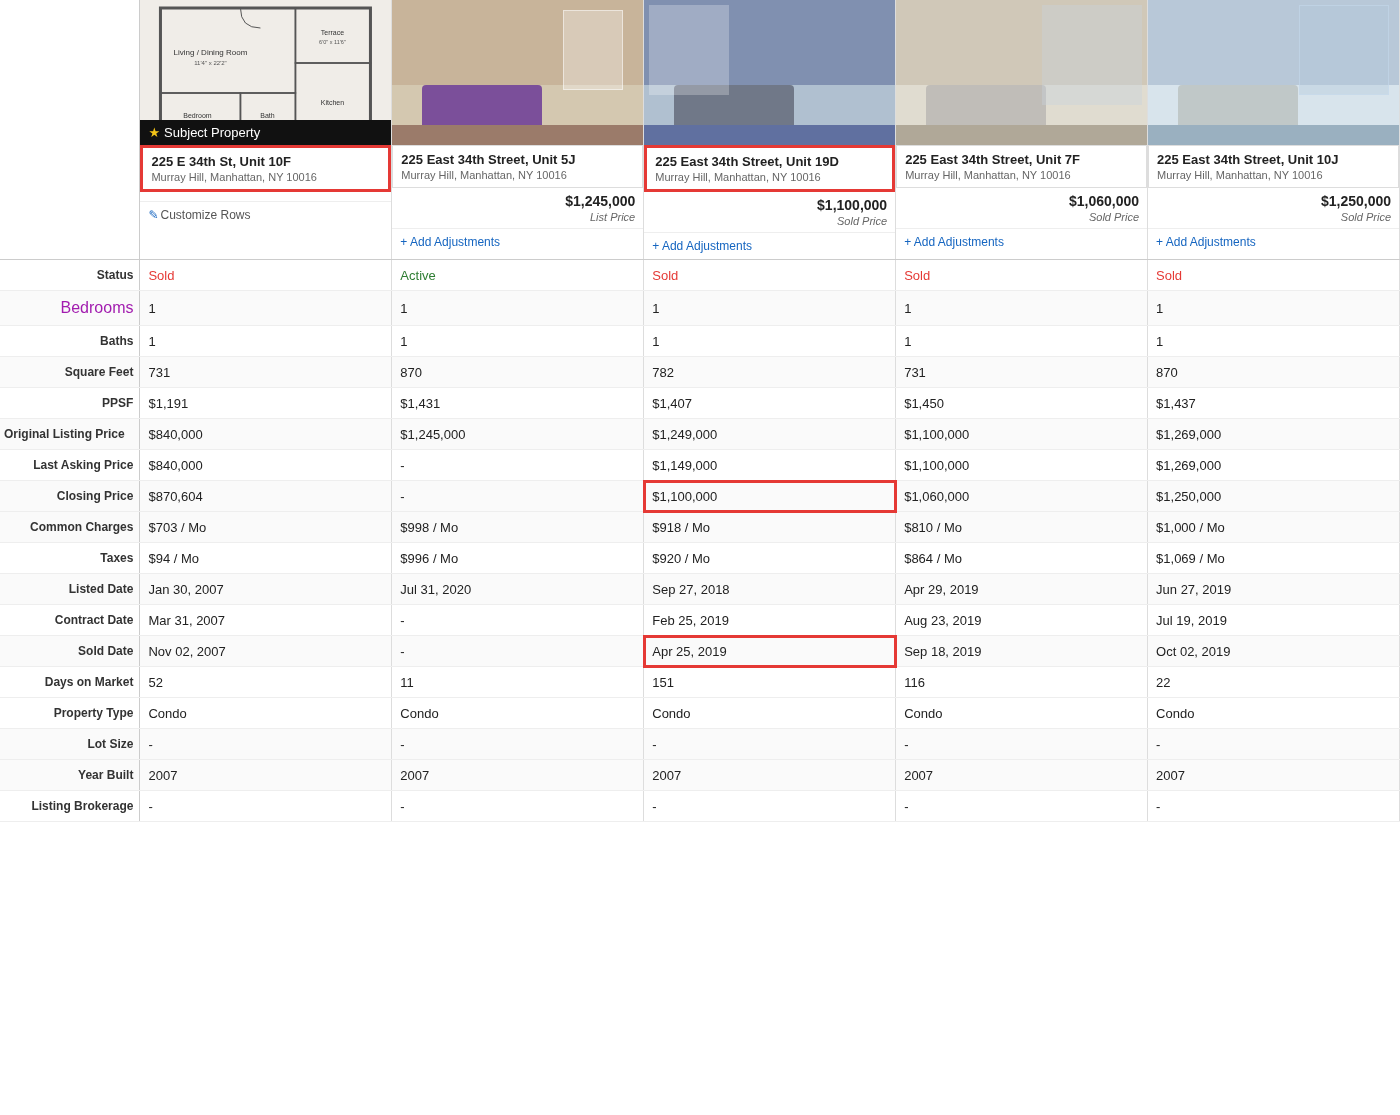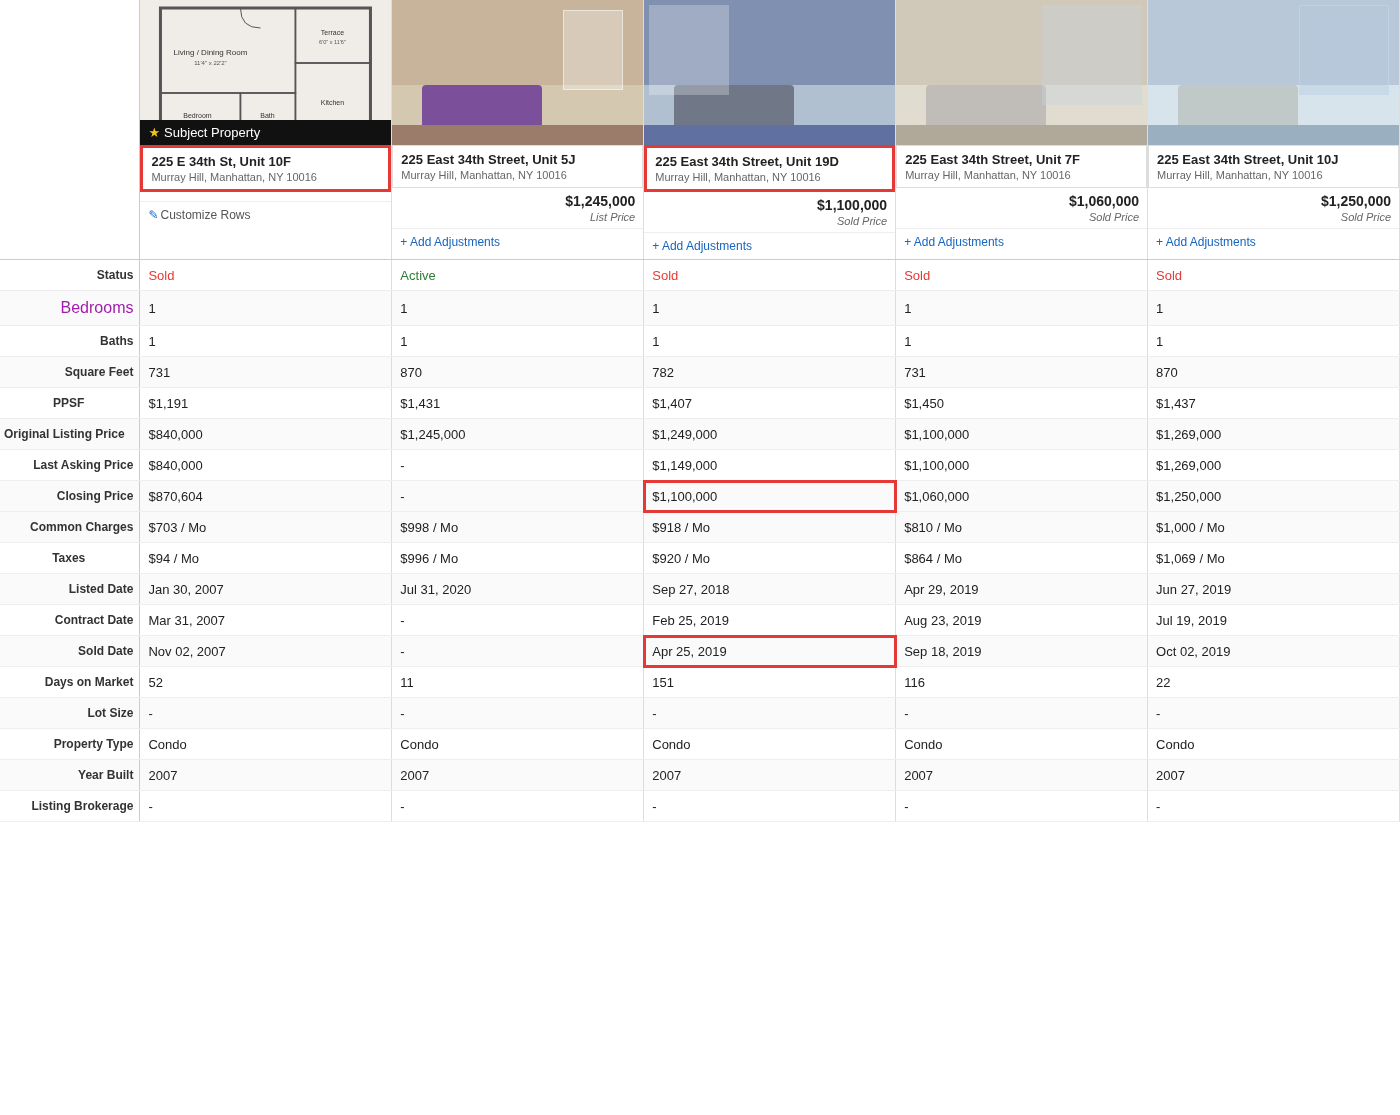--- a/index.html
+++ b/index.html
@@ -194,21 +194,21 @@
       </tr>
       <tr>
         <td style="padding: 8px 6px 8px 4px; text-align: right; font-weight: 600; font-size: 12px; color: rgb(51, 51, 51); vertical-align: middle; background: rgb(250, 250, 250); border-right: 1px solid rgb(204, 204, 204); border-bottom: 1px solid rgb(238, 238, 238);">Square Feet</td>
         <td style="padding: 7px 8px; font-size: 13px; vertical-align: middle; background: rgb(250, 250, 250); border-right: 1px solid rgb(221, 221, 221); border-bottom: 1px solid rgb(238, 238, 238);"><span style="">731</span></td>
         <td style="padding: 7px 8px; font-size: 13px; vertical-align: middle; background: rgb(250, 250, 250); border-right: 1px solid rgb(221, 221, 221); border-bottom: 1px solid rgb(238, 238, 238);"><span style="">870</span></td>
         <td style="padding: 7px 8px; font-size: 13px; vertical-align: middle; background: rgb(250, 250, 250); border-right: 1px solid rgb(221, 221, 221); border-bottom: 1px solid rgb(238, 238, 238);"><span style="">782</span></td>
         <td style="padding: 7px 8px; font-size: 13px; vertical-align: middle; background: rgb(250, 250, 250); border-right: 1px solid rgb(221, 221, 221); border-bottom: 1px solid rgb(238, 238, 238);"><span style="">731</span></td>
         <td style="padding: 7px 8px; font-size: 13px; vertical-align: middle; background: rgb(250, 250, 250); border-right: 1px solid rgb(221, 221, 221); border-bottom: 1px solid rgb(238, 238, 238);"><span style="">870</span></td>
       </tr>
       <tr>
-        <td style="padding: 8px 6px 8px 4px; text-align: center; font-weight: 600; font-size: 12px; color: rgb(51, 51, 51); vertical-align: middle; background: rgb(255, 255, 255); border-right: 1px solid rgb(204, 204, 204); border-bottom: 1px solid rgb(238, 238, 238);">PPSF</td>
+        <td style="padding: 8px 6px 8px 4px; text-align: right; font-weight: 600; font-size: 12px; color: rgb(51, 51, 51); vertical-align: middle; background: rgb(255, 255, 255); border-right: 1px solid rgb(204, 204, 204); border-bottom: 1px solid rgb(238, 238, 238);">PPSF</td>
         <td style="padding: 7px 8px; font-size: 13px; vertical-align: middle; background: rgb(255, 255, 255); border-right: 1px solid rgb(221, 221, 221); border-bottom: 1px solid rgb(238, 238, 238);"><span style="">$1,191</span></td>
         <td style="padding: 7px 8px; font-size: 13px; vertical-align: middle; background: rgb(255, 255, 255); border-right: 1px solid rgb(221, 221, 221); border-bottom: 1px solid rgb(238, 238, 238);"><span style="">$1,431</span></td>
         <td style="padding: 7px 8px; font-size: 13px; vertical-align: middle; background: rgb(255, 255, 255); border-right: 1px solid rgb(221, 221, 221); border-bottom: 1px solid rgb(238, 238, 238);"><span style="">$1,407</span></td>
         <td style="padding: 7px 8px; font-size: 13px; vertical-align: middle; background: rgb(255, 255, 255); border-right: 1px solid rgb(221, 221, 221); border-bottom: 1px solid rgb(238, 238, 238);"><span style="">$1,450</span></td>
         <td style="padding: 7px 8px; font-size: 13px; vertical-align: middle; background: rgb(255, 255, 255); border-right: 1px solid rgb(221, 221, 221); border-bottom: 1px solid rgb(238, 238, 238);"><span style="">$1,437</span></td>
       </tr>
       <tr>
         <td style="padding: 8px 6px 8px 4px; font-weight: 600; font-size: 12px; color: rgb(51, 51, 51); vertical-align: middle; background: rgb(250, 250, 250); border-right: 1px solid rgb(204, 204, 204); border-bottom: 1px solid rgb(238, 238, 238);">Original Listing Price</td>
         <td style="padding: 7px 8px; font-size: 13px; vertical-align: middle; background: rgb(250, 250, 250); border-right: 1px solid rgb(221, 221, 221); border-bottom: 1px solid rgb(238, 238, 238);"><span style="">$840,000</span></td>
         <td style="padding: 7px 8px; font-size: 13px; vertical-align: middle; background: rgb(250, 250, 250); border-right: 1px solid rgb(221, 221, 221); border-bottom: 1px solid rgb(238, 238, 238);"><span style="">$1,245,000</span></td>
@@ -234,21 +234,21 @@
       </tr>
       <tr>
         <td style="padding: 8px 6px 8px 4px; text-align: right; font-weight: 600; font-size: 12px; color: rgb(51, 51, 51); vertical-align: middle; background: rgb(250, 250, 250); border-right: 1px solid rgb(204, 204, 204); border-bottom: 1px solid rgb(238, 238, 238);">Common Charges</td>
         <td style="padding: 7px 8px; font-size: 13px; vertical-align: middle; background: rgb(250, 250, 250); border-right: 1px solid rgb(221, 221, 221); border-bottom: 1px solid rgb(238, 238, 238);"><span style="">$703 / Mo</span></td>
         <td style="padding: 7px 8px; font-size: 13px; vertical-align: middle; background: rgb(250, 250, 250); border-right: 1px solid rgb(221, 221, 221); border-bottom: 1px solid rgb(238, 238, 238);"><span style="">$998 / Mo</span></td>
         <td style="padding: 7px 8px; font-size: 13px; vertical-align: middle; background: rgb(250, 250, 250); border-right: 1px solid rgb(221, 221, 221); border-bottom: 1px solid rgb(238, 238, 238);"><span style="">$918 / Mo</span></td>
         <td style="padding: 7px 8px; font-size: 13px; vertical-align: middle; background: rgb(250, 250, 250); border-right: 1px solid rgb(221, 221, 221); border-bottom: 1px solid rgb(238, 238, 238);"><span style="">$810 / Mo</span></td>
         <td style="padding: 7px 8px; font-size: 13px; vertical-align: middle; background: rgb(250, 250, 250); border-right: 1px solid rgb(221, 221, 221); border-bottom: 1px solid rgb(238, 238, 238);"><span style="">$1,000 / Mo</span></td>
       </tr>
       <tr>
-        <td style="padding: 8px 6px 8px 4px; text-align: center; font-weight: 600; font-size: 12px; color: rgb(51, 51, 51); vertical-align: middle; background: rgb(255, 255, 255); border-right: 1px solid rgb(204, 204, 204); border-bottom: 1px solid rgb(238, 238, 238);">Taxes</td>
+        <td style="padding: 8px 6px 8px 4px; text-align: right; font-weight: 600; font-size: 12px; color: rgb(51, 51, 51); vertical-align: middle; background: rgb(255, 255, 255); border-right: 1px solid rgb(204, 204, 204); border-bottom: 1px solid rgb(238, 238, 238);">Taxes</td>
         <td style="padding: 7px 8px; font-size: 13px; vertical-align: middle; background: rgb(255, 255, 255); border-right: 1px solid rgb(221, 221, 221); border-bottom: 1px solid rgb(238, 238, 238);"><span style="">$94 / Mo</span></td>
         <td style="padding: 7px 8px; font-size: 13px; vertical-align: middle; background: rgb(255, 255, 255); border-right: 1px solid rgb(221, 221, 221); border-bottom: 1px solid rgb(238, 238, 238);"><span style="">$996 / Mo</span></td>
         <td style="padding: 7px 8px; font-size: 13px; vertical-align: middle; background: rgb(255, 255, 255); border-right: 1px solid rgb(221, 221, 221); border-bottom: 1px solid rgb(238, 238, 238);"><span style="">$920 / Mo</span></td>
         <td style="padding: 7px 8px; font-size: 13px; vertical-align: middle; background: rgb(255, 255, 255); border-right: 1px solid rgb(221, 221, 221); border-bottom: 1px solid rgb(238, 238, 238);"><span style="">$864 / Mo</span></td>
         <td style="padding: 7px 8px; font-size: 13px; vertical-align: middle; background: rgb(255, 255, 255); border-right: 1px solid rgb(221, 221, 221); border-bottom: 1px solid rgb(238, 238, 238);"><span style="">$1,069 / Mo</span></td>
       </tr>
       <tr>
         <td style="padding: 8px 6px 8px 4px; text-align: right; font-weight: 600; font-size: 12px; color: rgb(51, 51, 51); vertical-align: middle; background: rgb(250, 250, 250); border-right: 1px solid rgb(204, 204, 204); border-bottom: 1px solid rgb(238, 238, 238);">Listed Date</td>
         <td style="padding: 7px 8px; font-size: 13px; vertical-align: middle; background: rgb(250, 250, 250); border-right: 1px solid rgb(221, 221, 221); border-bottom: 1px solid rgb(238, 238, 238);"><span style="">Jan 30, 2007</span></td>
         <td style="padding: 7px 8px; font-size: 13px; vertical-align: middle; background: rgb(250, 250, 250); border-right: 1px solid rgb(221, 221, 221); border-bottom: 1px solid rgb(238, 238, 238);"><span style="">Jul 31, 2020</span></td>
@@ -274,34 +274,34 @@
       </tr>
       <tr>
         <td style="padding: 8px 6px 8px 4px; text-align: right; font-weight: 600; font-size: 12px; color: rgb(51, 51, 51); vertical-align: middle; background: rgb(255, 255, 255); border-right: 1px solid rgb(204, 204, 204); border-bottom: 1px solid rgb(238, 238, 238);">Days on Market</td>
         <td style="padding: 7px 8px; font-size: 13px; vertical-align: middle; background: rgb(255, 255, 255); border-right: 1px solid rgb(221, 221, 221); border-bottom: 1px solid rgb(238, 238, 238);"><span style="">52</span></td>
         <td style="padding: 7px 8px; font-size: 13px; vertical-align: middle; background: rgb(255, 255, 255); border-right: 1px solid rgb(221, 221, 221); border-bottom: 1px solid rgb(238, 238, 238);"><span style="">11</span></td>
         <td style="padding: 7px 8px; font-size: 13px; vertical-align: middle; background: rgb(255, 255, 255); border-right: 1px solid rgb(221, 221, 221); border-bottom: 1px solid rgb(238, 238, 238);"><span style="">151</span></td>
         <td style="padding: 7px 8px; font-size: 13px; vertical-align: middle; background: rgb(255, 255, 255); border-right: 1px solid rgb(221, 221, 221); border-bottom: 1px solid rgb(238, 238, 238);"><span style="">116</span></td>
         <td style="padding: 7px 8px; font-size: 13px; vertical-align: middle; background: rgb(255, 255, 255); border-right: 1px solid rgb(221, 221, 221); border-bottom: 1px solid rgb(238, 238, 238);"><span style="">22</span></td>
       </tr>
       <tr>
+        <td style="padding: 8px 6px 8px 4px; text-align: right; font-weight: 600; font-size: 12px; color: rgb(51, 51, 51); vertical-align: middle; background: rgb(255, 255, 255); border-right: 1px solid rgb(204, 204, 204); border-bottom: 1px solid rgb(238, 238, 238);">Property Type</td>
+        <td style="padding: 7px 8px; font-size: 13px; vertical-align: middle; background: rgb(255, 255, 255); border-right: 1px solid rgb(221, 221, 221); border-bottom: 1px solid rgb(238, 238, 238);"><span style="">Condo</span></td>
+        <td style="padding: 7px 8px; font-size: 13px; vertical-align: middle; background: rgb(255, 255, 255); border-right: 1px solid rgb(221, 221, 221); border-bottom: 1px solid rgb(238, 238, 238);"><span style="">Condo</span></td>
+        <td style="padding: 7px 8px; font-size: 13px; vertical-align: middle; background: rgb(255, 255, 255); border-right: 1px solid rgb(221, 221, 221); border-bottom: 1px solid rgb(238, 238, 238);"><span style="">Condo</span></td>
+        <td style="padding: 7px 8px; font-size: 13px; vertical-align: middle; background: rgb(255, 255, 255); border-right: 1px solid rgb(221, 221, 221); border-bottom: 1px solid rgb(238, 238, 238);"><span style="">Condo</span></td>
+        <td style="padding: 7px 8px; font-size: 13px; vertical-align: middle; background: rgb(255, 255, 255); border-right: 1px solid rgb(221, 221, 221); border-bottom: 1px solid rgb(238, 238, 238);"><span style="">Condo</span></td>
+      </tr>
+      <tr>
         <td style="padding: 8px 6px 8px 4px; text-align: right; font-weight: 600; font-size: 12px; color: rgb(51, 51, 51); vertical-align: middle; background: rgb(250, 250, 250); border-right: 1px solid rgb(204, 204, 204); border-bottom: 1px solid rgb(238, 238, 238);">Lot Size</td>
         <td style="padding: 7px 8px; font-size: 13px; vertical-align: middle; background: rgb(250, 250, 250); border-right: 1px solid rgb(221, 221, 221); border-bottom: 1px solid rgb(238, 238, 238);"><span style="">-</span></td>
         <td style="padding: 7px 8px; font-size: 13px; vertical-align: middle; background: rgb(250, 250, 250); border-right: 1px solid rgb(221, 221, 221); border-bottom: 1px solid rgb(238, 238, 238);"><span style="">-</span></td>
         <td style="padding: 7px 8px; font-size: 13px; vertical-align: middle; background: rgb(250, 250, 250); border-right: 1px solid rgb(221, 221, 221); border-bottom: 1px solid rgb(238, 238, 238);"><span style="">-</span></td>
         <td style="padding: 7px 8px; font-size: 13px; vertical-align: middle; background: rgb(250, 250, 250); border-right: 1px solid rgb(221, 221, 221); border-bottom: 1px solid rgb(238, 238, 238);"><span style="">-</span></td>
         <td style="padding: 7px 8px; font-size: 13px; vertical-align: middle; background: rgb(250, 250, 250); border-right: 1px solid rgb(221, 221, 221); border-bottom: 1px solid rgb(238, 238, 238);"><span style="">-</span></td>
-      </tr>
-      <tr>
-        <td style="padding: 8px 6px 8px 4px; text-align: right; font-weight: 600; font-size: 12px; color: rgb(51, 51, 51); vertical-align: middle; background: rgb(255, 255, 255); border-right: 1px solid rgb(204, 204, 204); border-bottom: 1px solid rgb(238, 238, 238);">Property Type</td>
-        <td style="padding: 7px 8px; font-size: 13px; vertical-align: middle; background: rgb(255, 255, 255); border-right: 1px solid rgb(221, 221, 221); border-bottom: 1px solid rgb(238, 238, 238);"><span style="">Condo</span></td>
-        <td style="padding: 7px 8px; font-size: 13px; vertical-align: middle; background: rgb(255, 255, 255); border-right: 1px solid rgb(221, 221, 221); border-bottom: 1px solid rgb(238, 238, 238);"><span style="">Condo</span></td>
-        <td style="padding: 7px 8px; font-size: 13px; vertical-align: middle; background: rgb(255, 255, 255); border-right: 1px solid rgb(221, 221, 221); border-bottom: 1px solid rgb(238, 238, 238);"><span style="">Condo</span></td>
-        <td style="padding: 7px 8px; font-size: 13px; vertical-align: middle; background: rgb(255, 255, 255); border-right: 1px solid rgb(221, 221, 221); border-bottom: 1px solid rgb(238, 238, 238);"><span style="">Condo</span></td>
-        <td style="padding: 7px 8px; font-size: 13px; vertical-align: middle; background: rgb(255, 255, 255); border-right: 1px solid rgb(221, 221, 221); border-bottom: 1px solid rgb(238, 238, 238);"><span style="">Condo</span></td>
       </tr>
       <tr>
         <td style="padding: 8px 6px 8px 4px; text-align: right; font-weight: 600; font-size: 12px; color: rgb(51, 51, 51); vertical-align: middle; background: rgb(250, 250, 250); border-right: 1px solid rgb(204, 204, 204); border-bottom: 1px solid rgb(238, 238, 238);">Year Built</td>
         <td style="padding: 7px 8px; font-size: 13px; vertical-align: middle; background: rgb(250, 250, 250); border-right: 1px solid rgb(221, 221, 221); border-bottom: 1px solid rgb(238, 238, 238);"><span style="">2007</span></td>
         <td style="padding: 7px 8px; font-size: 13px; vertical-align: middle; background: rgb(250, 250, 250); border-right: 1px solid rgb(221, 221, 221); border-bottom: 1px solid rgb(238, 238, 238);"><span style="">2007</span></td>
         <td style="padding: 7px 8px; font-size: 13px; vertical-align: middle; background: rgb(250, 250, 250); border-right: 1px solid rgb(221, 221, 221); border-bottom: 1px solid rgb(238, 238, 238);"><span style="">2007</span></td>
         <td style="padding: 7px 8px; font-size: 13px; vertical-align: middle; background: rgb(250, 250, 250); border-right: 1px solid rgb(221, 221, 221); border-bottom: 1px solid rgb(238, 238, 238);"><span style="">2007</span></td>
         <td style="padding: 7px 8px; font-size: 13px; vertical-align: middle; background: rgb(250, 250, 250); border-right: 1px solid rgb(221, 221, 221); border-bottom: 1px solid rgb(238, 238, 238);"><span style="">2007</span></td>
       </tr>
       <tr>

